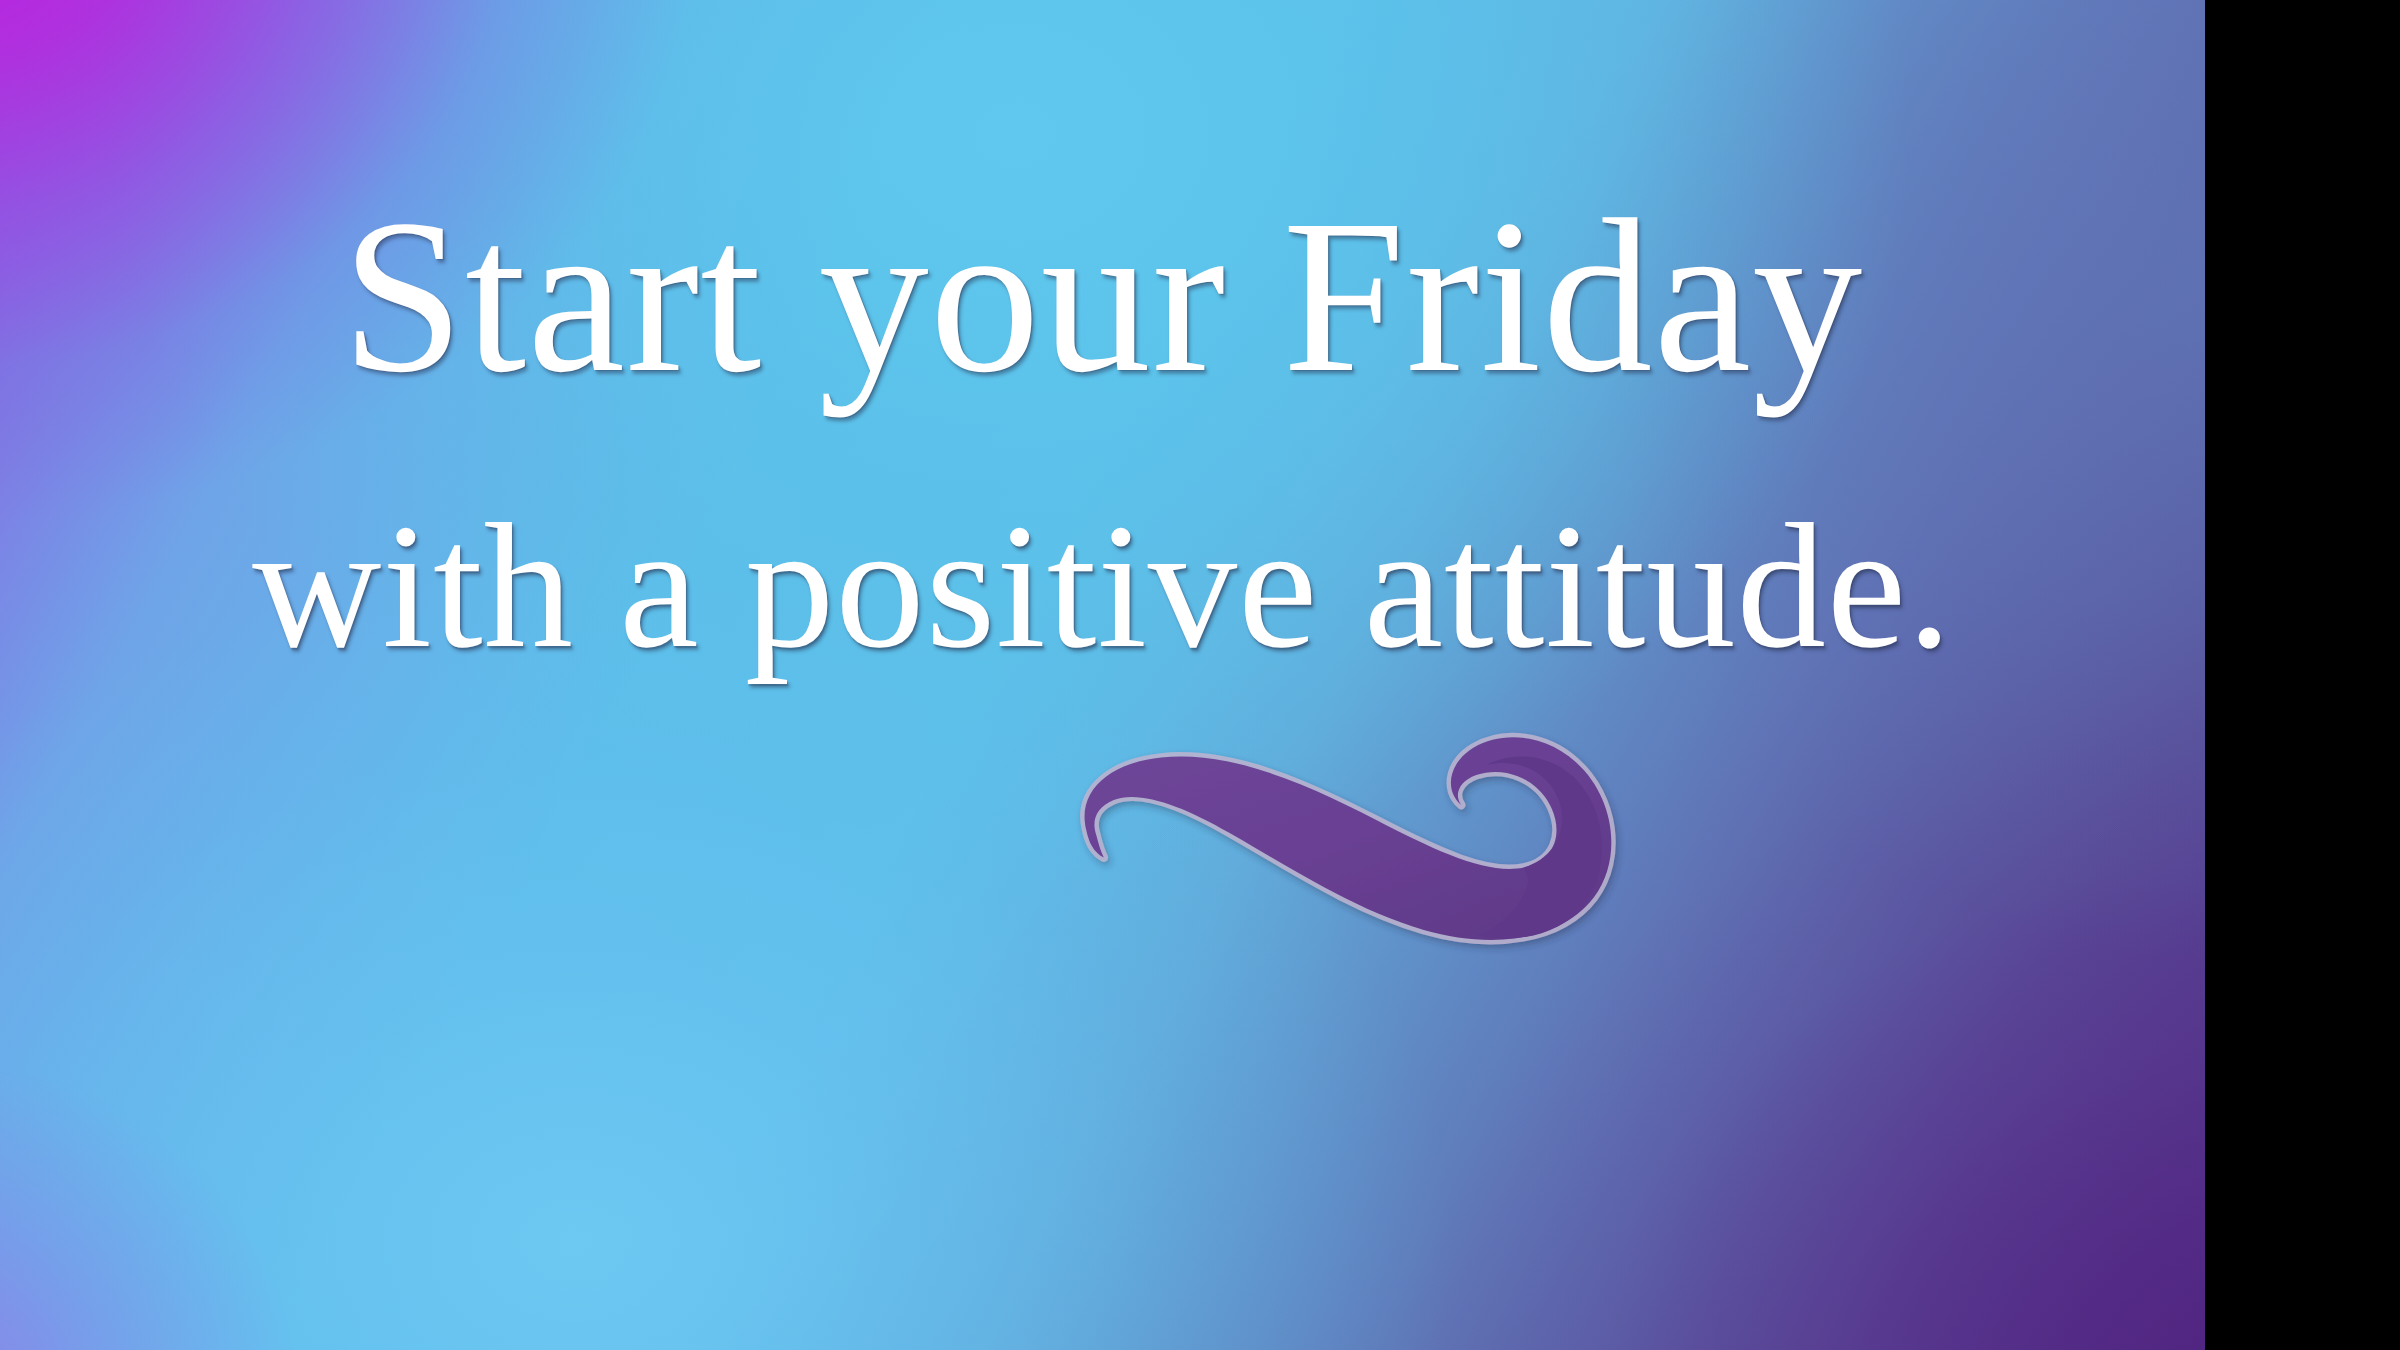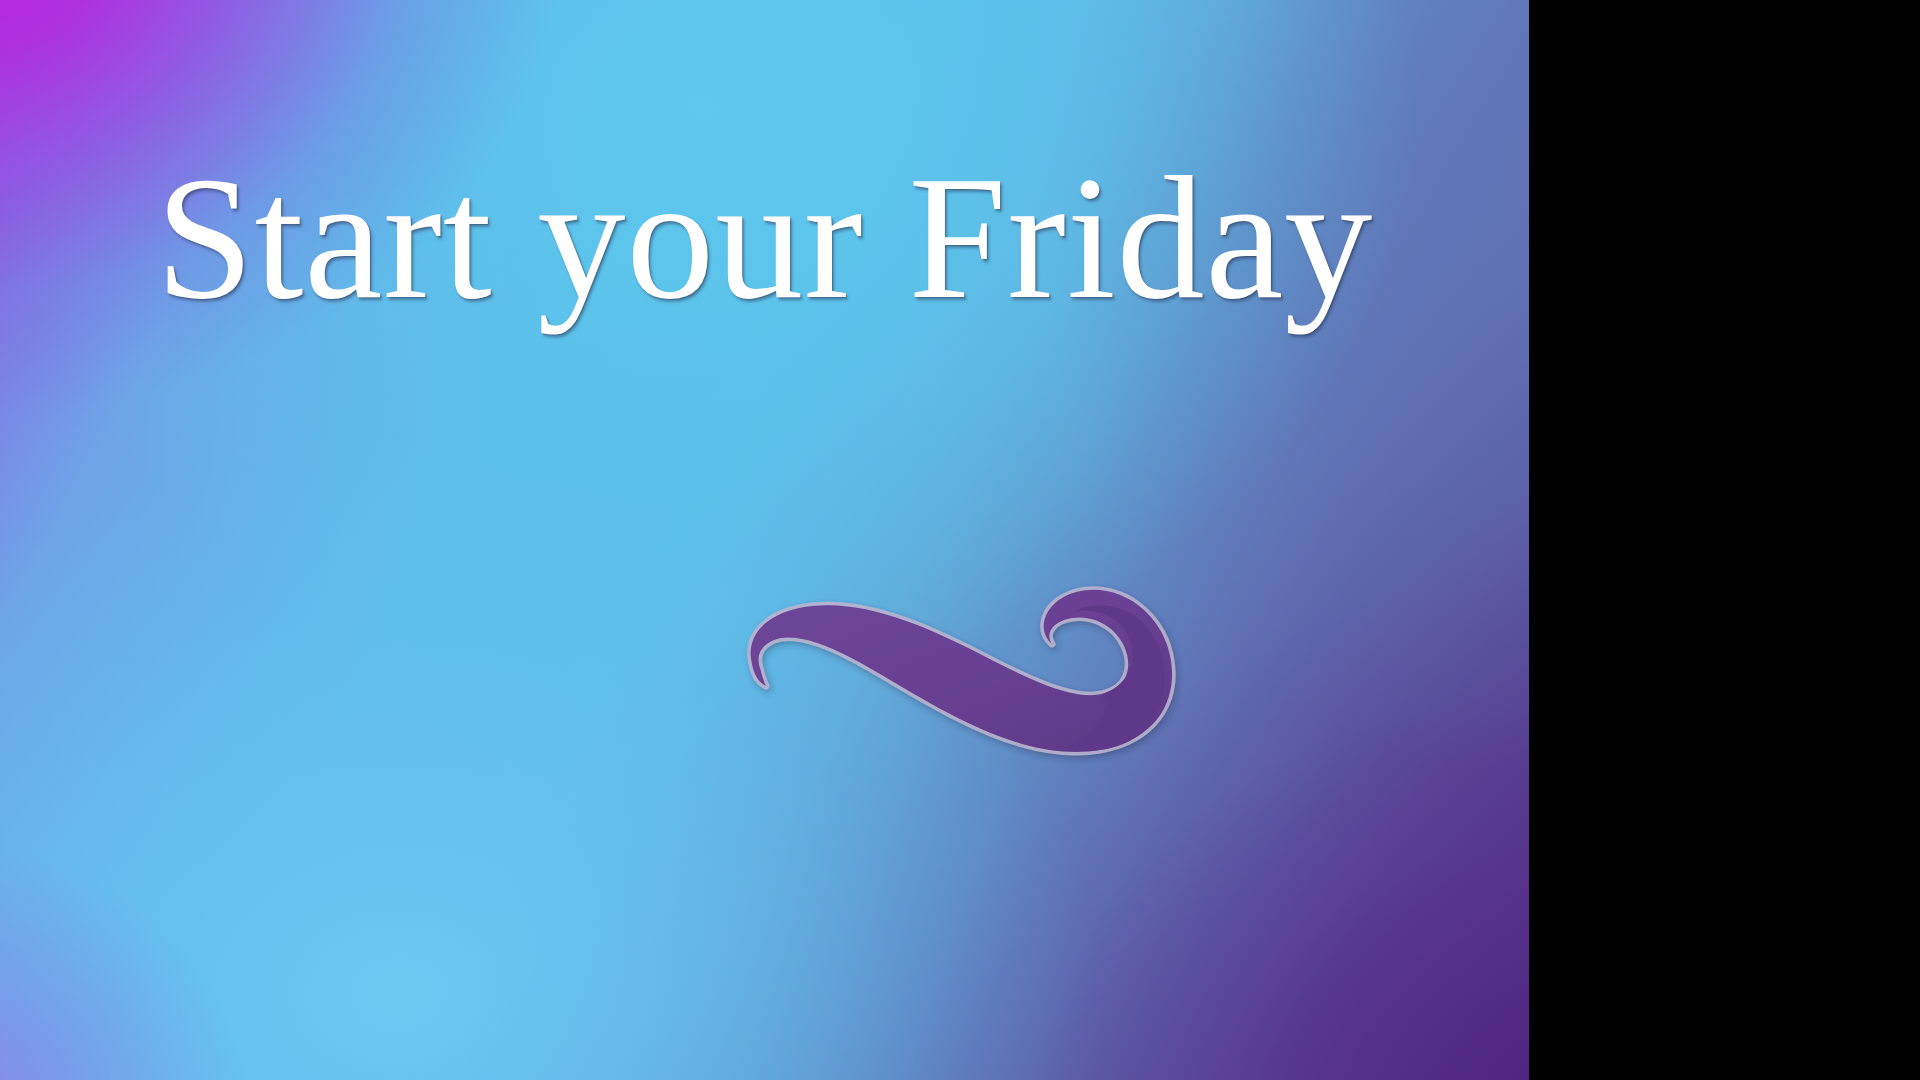--- a/index.html
+++ b/index.html
@@ -7,21 +7,21 @@
     margin: 0;
     padding: 0;
     width: 1920px;
     height: 1080px;
     overflow: hidden;
     background: #000;
   }
 
   #poster {
     position: relative;
-    width: 1529px;
+    width: 1764px;
     height: 1080px;
     overflow: hidden;
     font-family: "Liberation Serif", "DejaVu Serif", serif;
     isolation: isolate;
   }
 
   
   .bg-layer {
     position: absolute;
     inset: 0;
@@ -158,20 +158,21 @@
   <div class="bg-layer bg-slate"></div>
   <div class="bg-layer bg-cyan"></div>
   <div class="bg-layer bg-lightblue"></div>
   <div class="bg-layer bg-magenta"></div>
   <div class="bg-layer bg-violetcorner"></div>
   <div class="bg-layer bg-deeppurple"></div>
   <div class="bg-layer bg-vignette"></div>
 
   <div class="content">
     <div class="headline line1">Start your Friday</div>
+    <div class="headline line2">with a positive attitude.</div>
   </div>
 
   <div class="swash-wrap">
     <svg viewBox="0 0 540 236" xmlns="http://www.w3.org/2000/svg" aria-hidden="true">
       <defs>
         <filter id="swashShadow" x="-25%" y="-25%" width="150%" height="150%">
           <feDropShadow dx="2" dy="3" stdDeviation="3" flood-color="#2a3350" flood-opacity="0.40"></feDropShadow>
         </filter>
         <linearGradient id="swashFill" x1="0" y1="0" x2="1" y2="1">
           <stop offset="0%" stop-color="#6E4699"></stop>

